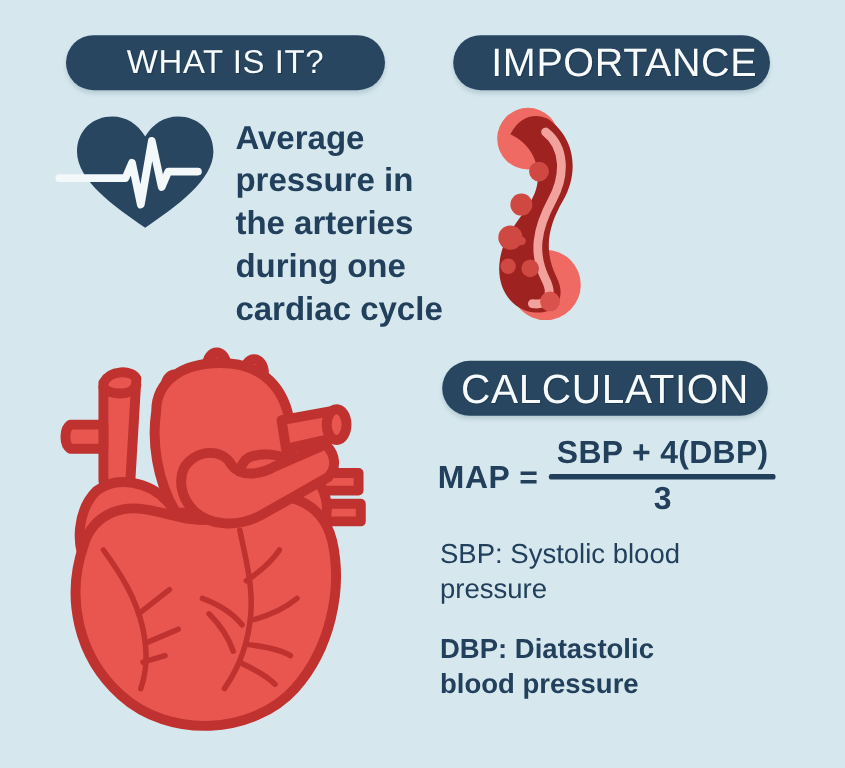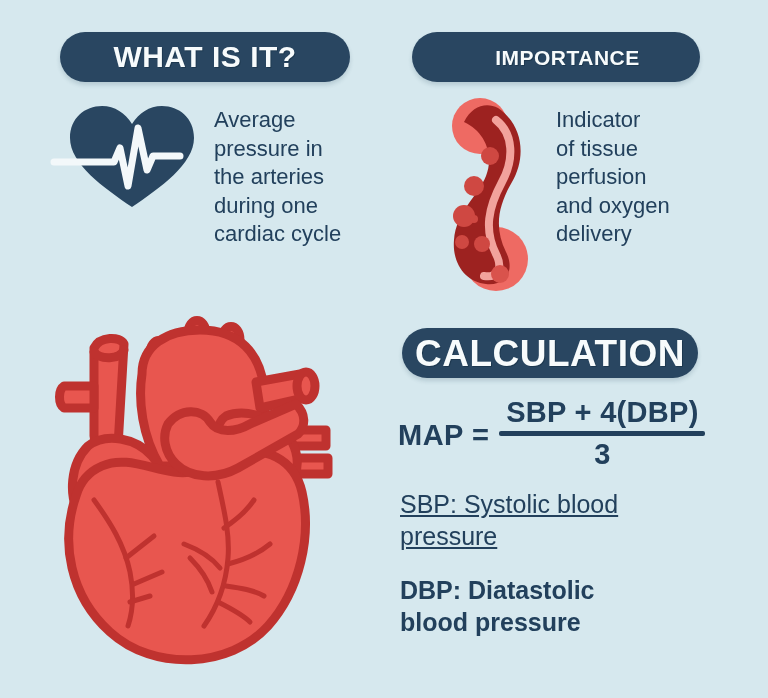--- a/index.html
+++ b/index.html
@@ -27,42 +27,42 @@
     display: flex;
     align-items: center;
     justify-content: center;
     background: #294661;
     border-radius: 999px;
     box-shadow: 0 3px 4px rgba(40, 70, 95, 0.18);
     box-sizing: border-box;
   }
   .badge-text {
     color: #f7fbfc;
-    font-weight: bold;
+    font-weight: normal;
     letter-spacing: 0.5px;
     text-shadow: 1px 1px 0 rgba(20, 45, 65, 0.55);
     white-space: nowrap;
     line-height: 1;
   }
 
   #badge-what   { left: 60px;  top: 32px;  width: 290px; height: 50px; }
   #badge-import { left: 412px; top: 32px;  width: 288px; height: 50px; }
   #badge-calc   { left: 402px; top: 328px; width: 296px; height: 50px; }
 
   #badge-what   .badge-text { font-size: 30px; }
-  #badge-import .badge-text { font-size: 21px; margin-left: 23px; }
+  #badge-import .badge-text { font-size: 36px; margin-left: 23px; }
   #badge-calc   .badge-text { font-size: 37px; }
 
   
   .body-text {
     position: absolute;
     color: #22405c;
-    font-size: 22px;
+    font-size: 30px;
     line-height: 1.30;
-    font-weight: normal;
+    font-weight: bold;
     white-space: pre-line;
   }
   #text-what    { left: 214px; top: 106px; width: 210px; }
   #text-import  { left: 556px; top: 106px; width: 205px; }
 
   
   #formula {
     position: absolute;
     left: 398px;
     top: 396px;
@@ -105,21 +105,21 @@
   
   .definition {
     position: absolute;
     left: 400px;
     color: #22405c;
     font-size: 25px;
     line-height: 1.28;
     width: 330px;
     white-space: pre-line;
   }
-  #def-sbp { top: 488px; text-decoration: underline; }
+  #def-sbp { top: 488px; }
   #def-dbp { top: 574px; font-weight: bold; }
 
   
   .icon-wrap { position: absolute; }
   #icon-heartbeat { left: 52px;  top: 98px;  width: 160px; height: 115px; }
   #icon-vessel    { left: 438px; top: 92px;  width: 112px; height: 205px; }
   #icon-anatomical-heart { left: 50px; top: 296px; width: 340px; height: 372px; }
 
   svg { display: block; overflow: visible; }
 </style>
@@ -259,25 +259,20 @@
       </g>
     </svg>
   </div>
 
   <div class="body-text" id="text-what">Average
 pressure in
 the arteries
 during one
 cardiac cycle</div>
 
-  <div class="body-text" id="text-import">Indicator
-of tissue
-perfusion
-and oxygen
-delivery</div>
 
   <div id="formula">
     <div id="formula-lhs">MAP =</div>
     <div id="formula-fraction">
       <div id="formula-numerator">SBP + 4(DBP)</div>
       <div id="formula-bar"></div>
       <div id="formula-denominator">3</div>
     </div>
   </div>
 

